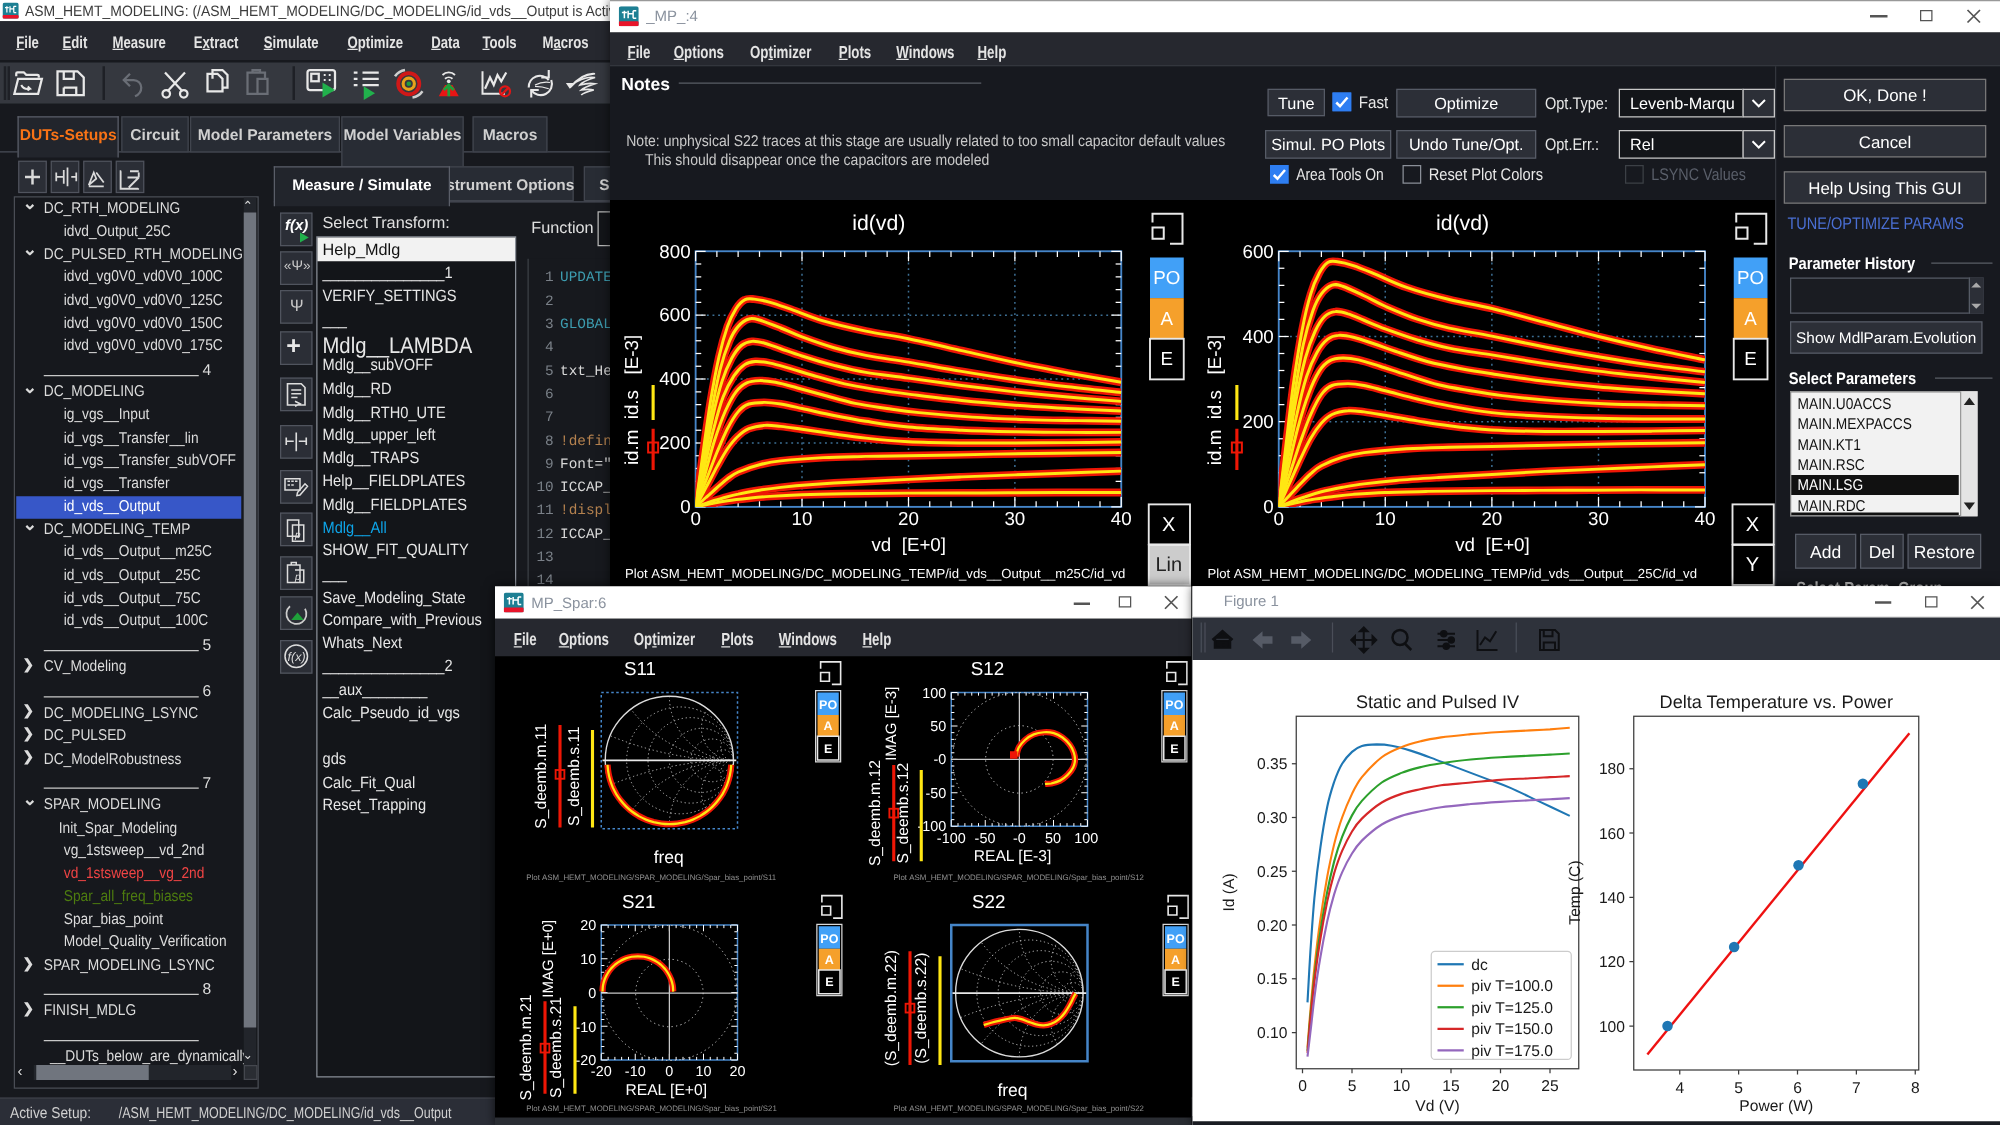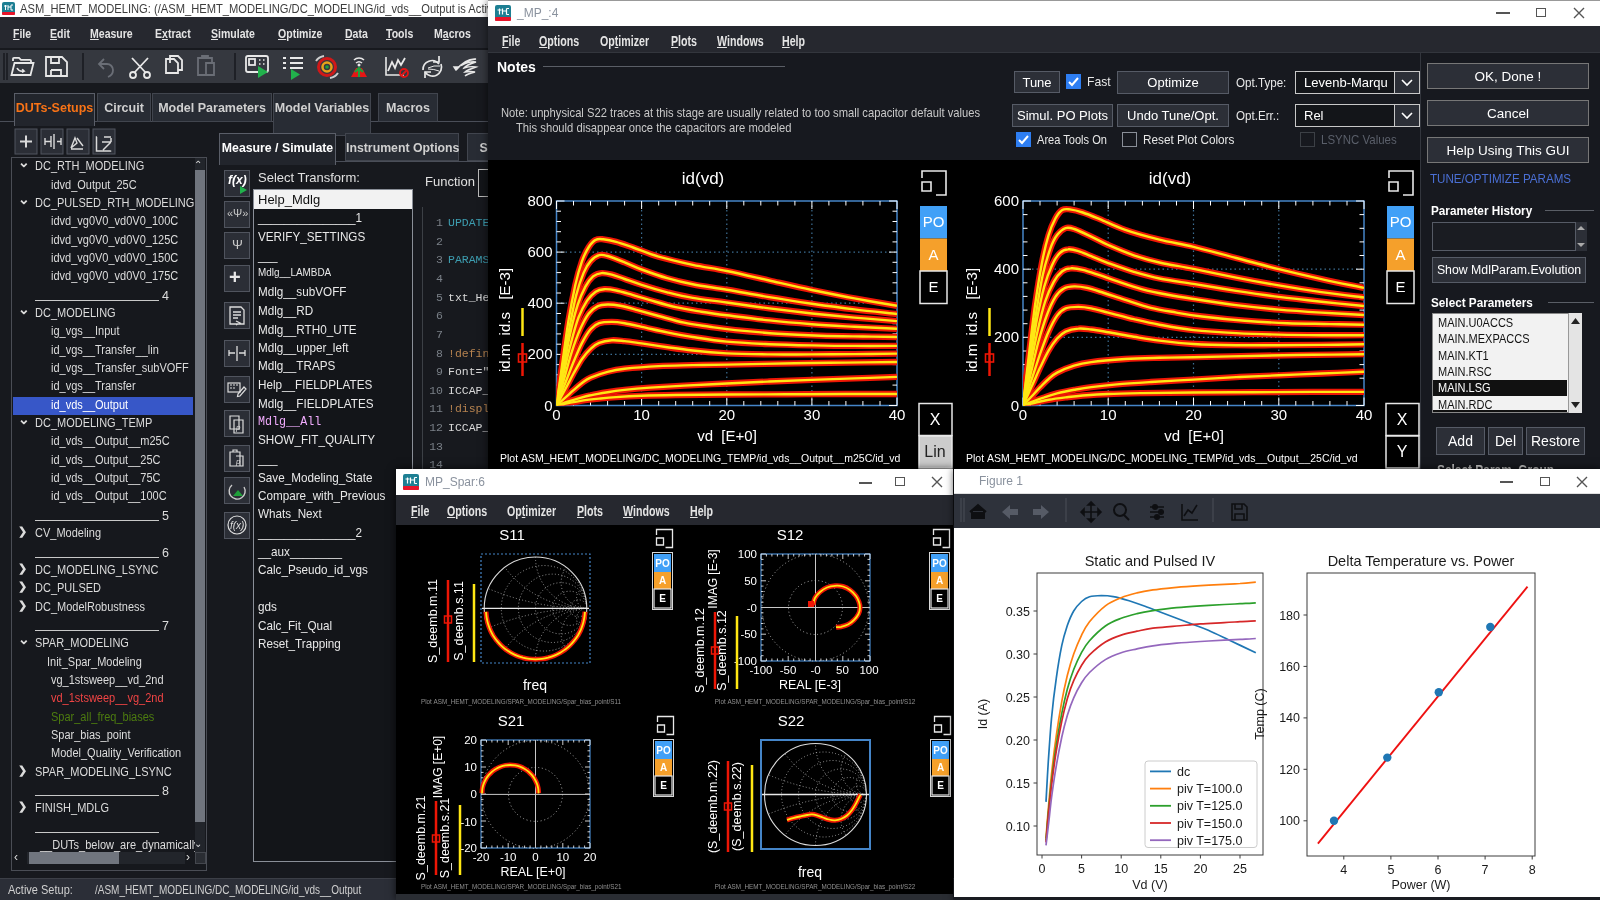--- a/index.html
+++ b/index.html
@@ -210,59 +210,59 @@
       <text x="12" y="19" fill="#ddd" stroke="none" font-size="8" font-style="italic">p</text>
     </svg>
     <svg class="abs" style="left:224px;top:477px" width="26" height="27" fill="none" stroke="#ccc" stroke-width="1.4">
       <path d="M8,8 a8,8 0 1 0 12,2"></path>
       <path d="M9,19 l5,-6 5,6 z" fill="#1fa03a" stroke="none"></path>
     </svg>
     <svg class="abs" style="left:224px;top:512px" width="26" height="27" fill="none" stroke="#ddd" stroke-width="1.2">
       <circle cx="13" cy="13" r="9"></circle>
       <text x="6" y="17" fill="#ddd" stroke="none" font-size="10" font-style="italic">f(x)</text>
     </svg>
-    <div class="abs" style="left:219px;top:133px;width:117px;height:32px;background:#22252c;border:1px solid #5a5e68;border-bottom:none;color:#fff;font-weight:bold;font-size:12.3px;text-align:center;line-height:28px;z-index:3;white-space:nowrap;">Measure / Simulate</div>
+    <div class="abs" style="left:219px;top:133px;width:141px;height:32px;background:#22252c;border:1px solid #5a5e68;border-bottom:none;color:#fff;font-weight:bold;font-size:12.3px;text-align:center;line-height:28px;z-index:3;white-space:nowrap;">Measure / Simulate</div>
     <div class="abs" style="left:345px;top:133px;width:114px;height:28px;background:#282c34;border:1px solid #41454e;color:#d0d0d0;font-weight:bold;font-size:12.3px;text-align:center;line-height:28px;white-space:nowrap;">Instrument Options</div>
     <div class="abs" style="left:467px;top:133px;width:40px;height:28px;background:#282c34;border:1px solid #41454e;color:#d0d0d0;font-weight:bold;font-size:12.3px;text-align:center;line-height:28px;white-space:nowrap;">Se</div>
     <div class="abs" style="left:219px;top:161px;width:269px;height:1px;background:#4a4e58;"></div>
     <div class="abs" style="left:258px;top:170px;color:#e0e0e0;font-size:13px;">Select Transform:</div>
     <div class="abs" style="left:253px;top:189px;width:160px;height:673px;background:#131519;border:1px solid #8a8f98;"></div>
     <div class="abs" style="left:254px;top:190px;width:158px;height:19px;background:#f2f2f2;"></div>
     <div class="abs" style="left:258px;top:192px;color:#111;font-size:13px;white-space:nowrap;">Help_Mdlg</div>
     <div class="abs" style="left:258px;top:210px;color:#e8e8e8;font-size:13px;"><span class="cond" style="transform:scaleX(0.9);">_______________1</span></div>
     <div class="abs" style="left:258px;top:229px;color:#e8e8e8;font-size:13px;"><span class="cond" style="transform:scaleX(0.9);">VERIFY_SETTINGS</span></div>
     <div class="abs" style="left:258px;top:248px;color:#e8e8e8;font-size:13px;"><span class="cond" style="transform:scaleX(0.9);">___</span></div>
-    <div class="abs" style="left:258px;top:266px;color:#e8e8e8;font-size:11px;"><span class="cond" style="transform:scaleX(0.9);">Mdlg__LAMBDA</span></div>
+    <div class="abs" style="left:258px;top:266px;color:#e8e8e8;font-size:18px;"><span class="cond" style="transform:scaleX(0.9);">Mdlg__LAMBDA</span></div>
     <div class="abs" style="left:258px;top:284px;color:#e8e8e8;font-size:13px;"><span class="cond" style="transform:scaleX(0.9);">Mdlg__subVOFF</span></div>
     <div class="abs" style="left:258px;top:303px;color:#e8e8e8;font-size:13px;"><span class="cond" style="transform:scaleX(0.9);">Mdlg__RD</span></div>
     <div class="abs" style="left:258px;top:322px;color:#e8e8e8;font-size:13px;"><span class="cond" style="transform:scaleX(0.9);">Mdlg__RTH0_UTE</span></div>
     <div class="abs" style="left:258px;top:340px;color:#e8e8e8;font-size:13px;"><span class="cond" style="transform:scaleX(0.9);">Mdlg__upper_left</span></div>
     <div class="abs" style="left:258px;top:358px;color:#e8e8e8;font-size:13px;"><span class="cond" style="transform:scaleX(0.9);">Mdlg__TRAPS</span></div>
     <div class="abs" style="left:258px;top:377px;color:#e8e8e8;font-size:13px;"><span class="cond" style="transform:scaleX(0.9);">Help__FIELDPLATES</span></div>
     <div class="abs" style="left:258px;top:396px;color:#e8e8e8;font-size:13px;"><span class="cond" style="transform:scaleX(0.9);">Mdlg__FIELDPLATES</span></div>
-    <div class="abs" style="left:258px;top:414px;color:#f0abfc;font-size:13px;font-family:Liberation Mono, monospace;"><span class="cond" style="transform:scaleX(0.9);">Mdlg__All</span></div>
+    <div class="abs" style="left:258px;top:414px;color:#0ea5e9;font-size:13px;"><span class="cond" style="transform:scaleX(0.9);">Mdlg__All</span></div>
     <div class="abs" style="left:258px;top:432px;color:#e8e8e8;font-size:13px;"><span class="cond" style="transform:scaleX(0.9);">SHOW_FIT_QUALITY</span></div>
     <div class="abs" style="left:258px;top:451px;color:#e8e8e8;font-size:13px;"><span class="cond" style="transform:scaleX(0.9);">___</span></div>
     <div class="abs" style="left:258px;top:470px;color:#e8e8e8;font-size:13px;"><span class="cond" style="transform:scaleX(0.9);">Save_Modeling_State</span></div>
     <div class="abs" style="left:258px;top:488px;color:#e8e8e8;font-size:13px;"><span class="cond" style="transform:scaleX(0.9);">Compare_with_Previous</span></div>
     <div class="abs" style="left:258px;top:506px;color:#e8e8e8;font-size:13px;"><span class="cond" style="transform:scaleX(0.9);">Whats_Next</span></div>
     <div class="abs" style="left:258px;top:525px;color:#e8e8e8;font-size:13px;"><span class="cond" style="transform:scaleX(0.9);">_______________2</span></div>
     <div class="abs" style="left:258px;top:544px;color:#e8e8e8;font-size:13px;"><span class="cond" style="transform:scaleX(0.9);">__aux________</span></div>
     <div class="abs" style="left:258px;top:562px;color:#e8e8e8;font-size:13px;"><span class="cond" style="transform:scaleX(0.9);">Calc_Pseudo_id_vgs</span></div>
     <div class="abs" style="left:258px;top:599px;color:#e8e8e8;font-size:13px;"><span class="cond" style="transform:scaleX(0.9);">gds</span></div>
     <div class="abs" style="left:258px;top:618px;color:#e8e8e8;font-size:13px;"><span class="cond" style="transform:scaleX(0.9);">Calc_Fit_Qual</span></div>
     <div class="abs" style="left:258px;top:636px;color:#e8e8e8;font-size:13px;"><span class="cond" style="transform:scaleX(0.9);">Reset_Trapping</span></div>
     <div class="abs" style="left:425px;top:174px;color:#e0e0e0;font-size:13px;">Function</div>
     <div class="abs" style="left:478px;top:169px;width:60px;height:28px;background:#131519;border:1px solid #b8b8b8;"></div>
     <div class="abs" style="left:422px;top:207px;width:66px;height:262px;background:#17191e;border-left:1px solid #3c4046;"></div>
     <div class="abs mono" style="left:428px;top:216px;width:15px;text-align:right;color:#7a8088;font-size:11.5px;">1</div>
     <div class="abs mono" style="left:448px;top:216px;color:#3d9db0;font-size:11.5px;white-space:nowrap;">UPDATE</div>
     <div class="abs mono" style="left:428px;top:235px;width:15px;text-align:right;color:#7a8088;font-size:11.5px;">2</div>
     <div class="abs mono" style="left:428px;top:253px;width:15px;text-align:right;color:#7a8088;font-size:11.5px;">3</div>
-    <div class="abs mono" style="left:448px;top:253px;color:#3d9db0;font-size:11.5px;white-space:nowrap;">PARAMS</div>
+    <div class="abs mono" style="left:448px;top:253px;color:#3d9db0;font-size:11.5px;white-space:nowrap;">GLOBAL</div>
     <div class="abs mono" style="left:428px;top:272px;width:15px;text-align:right;color:#7a8088;font-size:11.5px;">4</div>
     <div class="abs mono" style="left:428px;top:291px;width:15px;text-align:right;color:#7a8088;font-size:11.5px;">5</div>
     <div class="abs mono" style="left:448px;top:291px;color:#d8d8d8;font-size:11.5px;white-space:nowrap;">txt_He</div>
     <div class="abs mono" style="left:428px;top:309px;width:15px;text-align:right;color:#7a8088;font-size:11.5px;">6</div>
     <div class="abs mono" style="left:428px;top:328px;width:15px;text-align:right;color:#7a8088;font-size:11.5px;">7</div>
     <div class="abs mono" style="left:428px;top:347px;width:15px;text-align:right;color:#7a8088;font-size:11.5px;">8</div>
     <div class="abs mono" style="left:448px;top:347px;color:#b5824f;font-size:11.5px;white-space:nowrap;">!defin</div>
     <div class="abs mono" style="left:428px;top:365px;width:15px;text-align:right;color:#7a8088;font-size:11.5px;">9</div>
     <div class="abs mono" style="left:448px;top:365px;color:#d8d8d8;font-size:11.5px;white-space:nowrap;">Font="</div>
     <div class="abs mono" style="left:428px;top:384px;width:15px;text-align:right;color:#7a8088;font-size:11.5px;">10</div>

